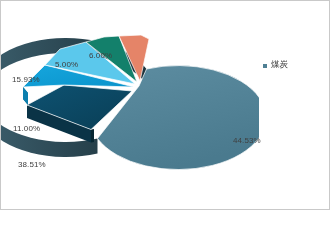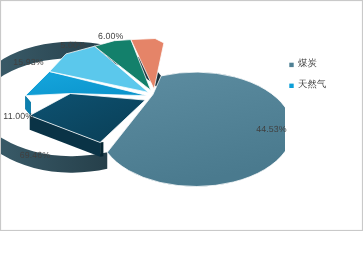--- a/index.html
+++ b/index.html
@@ -28,32 +28,32 @@
     position: absolute;
     left: 0;
     top: 0;
   }
   .pct-label {
     position: absolute;
     font-size: 8px;
     color: #404040;
     white-space: nowrap;
     letter-spacing: 0.1px;
+    margin-top: 23px;
   }
   #legend {
     position: absolute;
     left: 262px;
     top: 48px;
     width: 66px;
   }
   .legend-row {
     display: flex;
-    align-items: center;
+    align-items: flex-end;
     height: 19px;
-    font-family: Liberation Mono, monospace;
   }
   .legend-swatch {
     width: 4px;
     height: 4px;
     flex: 0 0 auto;
     margin-right: 4px;
   }
   .legend-text {
     font-size: 8.5px;
     color: #3c3c3c;
@@ -129,37 +129,33 @@
       <g>
         <path d="M 139 80 L 118 35 L 140 34 L 148 38 Z" fill="#e58468" stroke="#ffffff" stroke-width="0.7"></path>
       </g>
 
       <path d="M 22 86 L 27 92 L 27 104 L 22 98 Z" fill="#0c7fae"></path>
     </svg>
 
     <div class="pct-label" style="left:11px; top:51px;">15.93%</div>
     <div class="pct-label" style="left:54px; top:36px;">5.00%</div>
     <div class="pct-label" style="left:88px; top:27px;">6.00%</div>
-    <div class="pct-label" style="left:2px; top:100px;">11.00%</div>
-    <div class="pct-label" style="left:17px; top:136px;">69.46%</div>
+    <div class="pct-label" style="left:12px; top:100px;">11.00%</div>
+    <div class="pct-label" style="left:17px; top:136px;">38.51%</div>
     <div class="pct-label" style="left:232px; top:112px;">44.53%</div>
 
   </div>
 
   <div id="legend">
 
     <div class="legend-row">
       <span class="legend-swatch" style="background:#4f8094;"></span>
       <span class="legend-text">煤炭</span>
     </div>
 
 
-    <div class="legend-row">
-      <span class="legend-swatch" style="background:#0c9fd8;"></span>
-      <span class="legend-text">天然气</span>
-    </div>
 
 
 
 
   </div>
 
 </div>
 
 </body></html>

